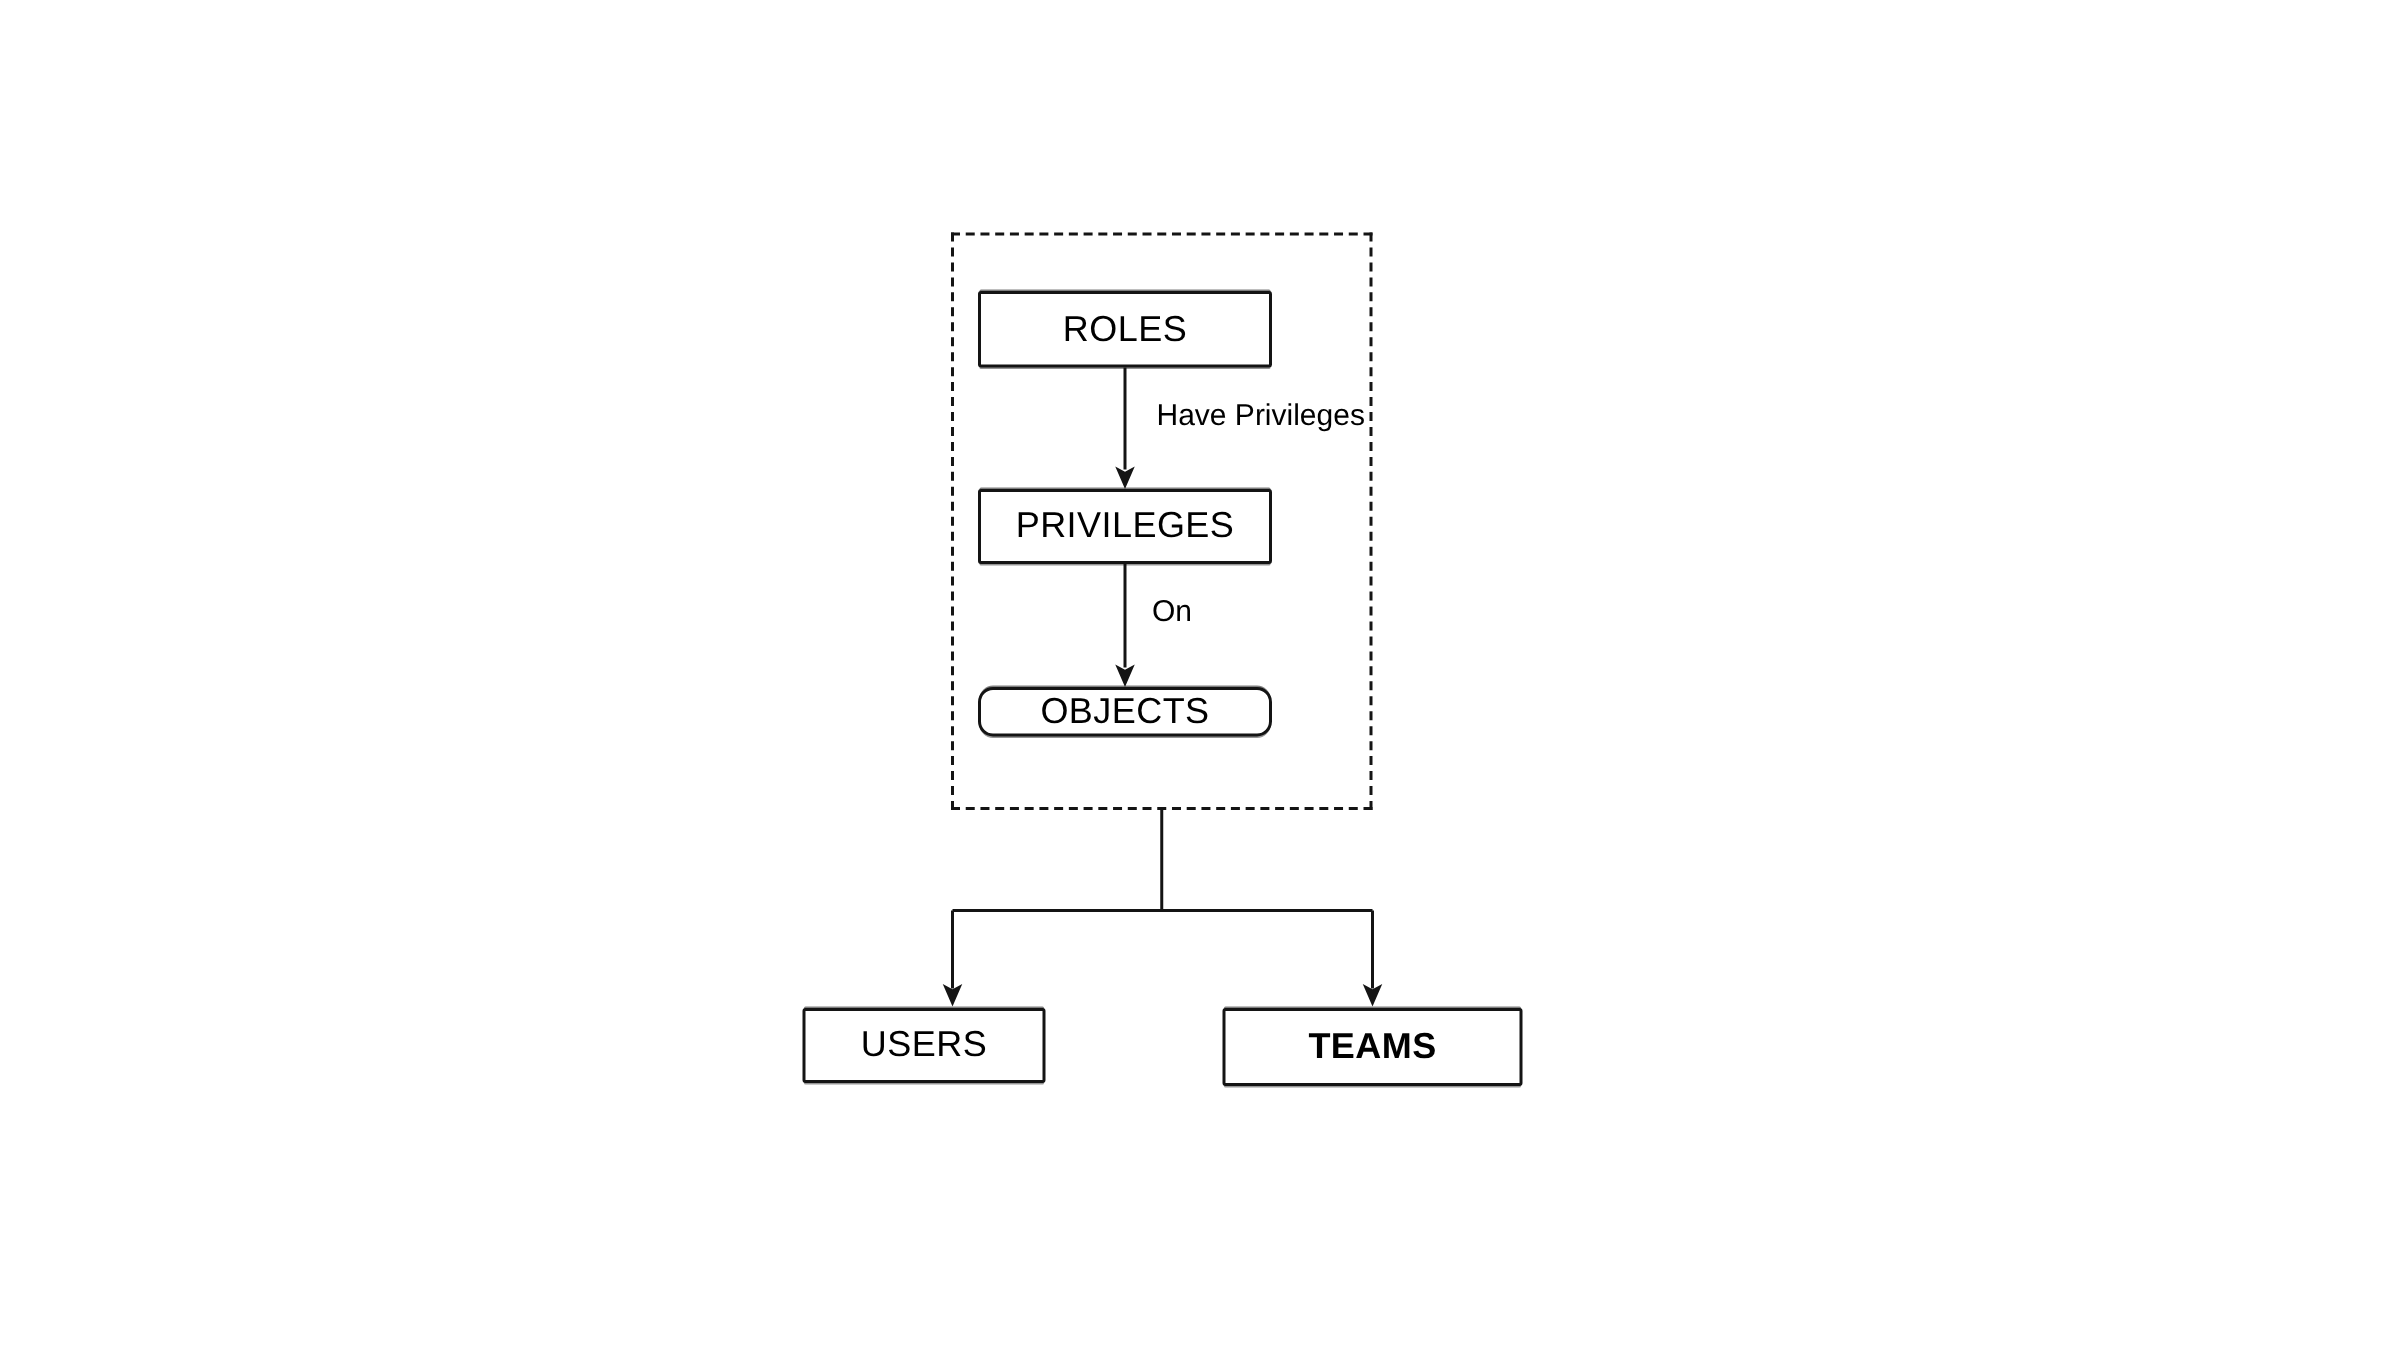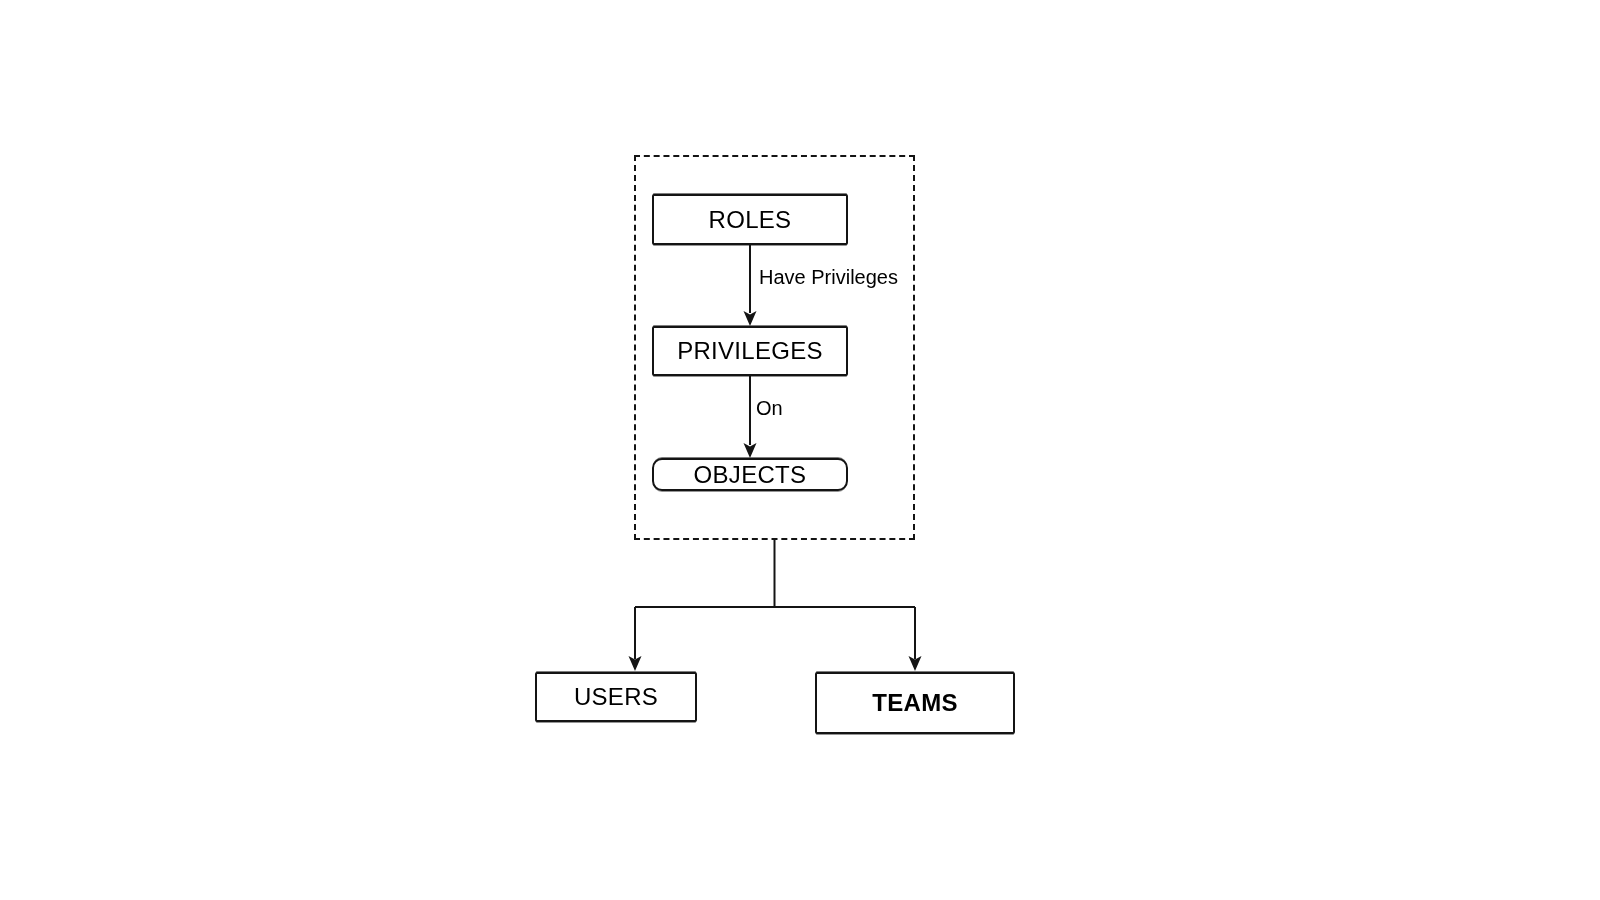--- a/index.html
+++ b/index.html
@@ -44,29 +44,30 @@
     font-size: 24px;
     letter-spacing: 0.3px;
     
     box-shadow: 0 -2px 0 -1px rgba(20,20,20,0.55), 0 2px 0 -1px rgba(20,20,20,0.45);
     border-radius: 2px;
   }
   .node-roles      { left: 652px; top: 194px; width: 196px; height: 51px; }
   .node-privileges { left: 652px; top: 326px; width: 196px; height: 50px; text-align: center; }
   .node-objects    { left: 652px; top: 458px; width: 196px; height: 33px; border-radius: 10px; }
   .node-users      { left: 535px; top: 672px; width: 162px; height: 50px; }
-  .node-teams      { left: 815px; top: 672px; width: 200px; height: 62px; }
+  .node-teams      { left: 815px; top: 672px; width: 200px; height: 52px; }
   .node-teams .node-label { font-weight: bold; }
   .edge-label {
     position: absolute;
     font-size: 20px;
     line-height: 22px;
     background: #ffffff;
     padding: 0 2px;
     white-space: nowrap;
+    margin-left: 12px;
   }
   .label-have-privileges { left: 757px; top: 266px; }
   .label-on              { left: 754px; top: 397px; }
 </style>
 </head>
 <body>
 
 <div class="canvas">
 
   <svg class="connectors" viewBox="0 0 1600 900" xmlns="http://www.w3.org/2000/svg">

